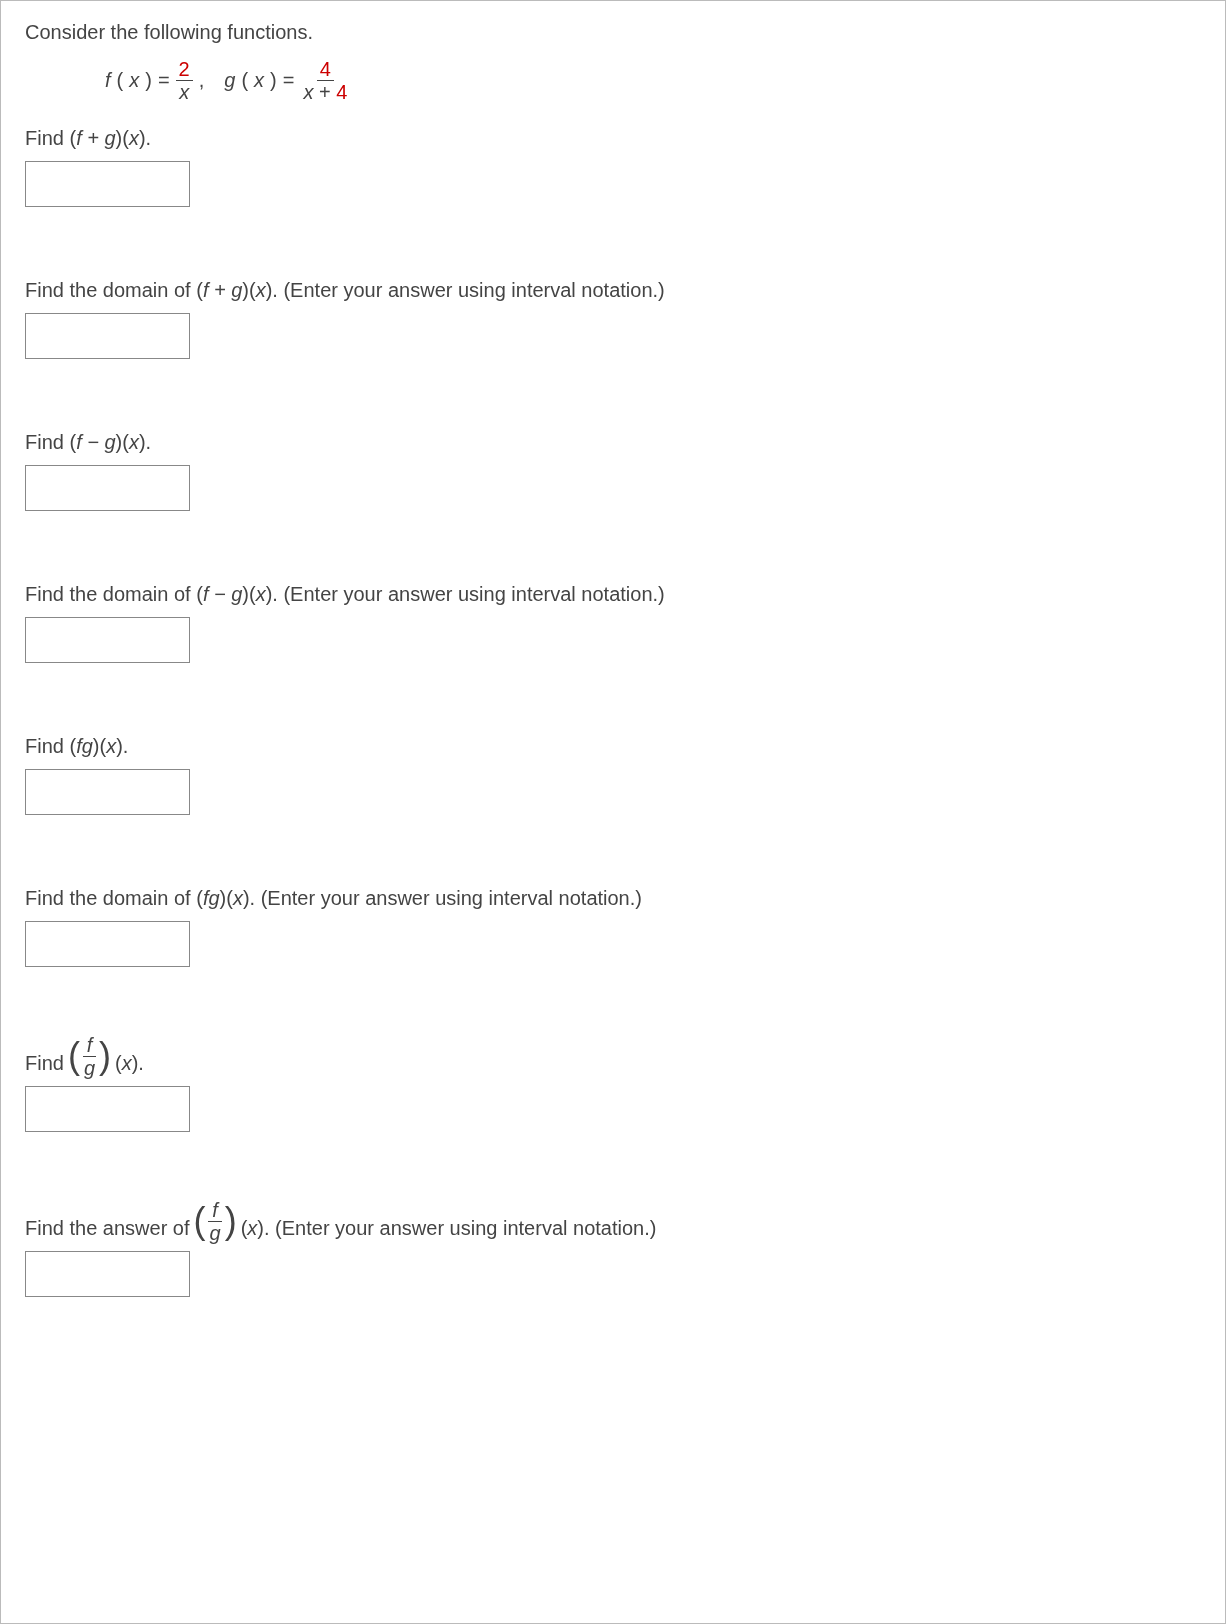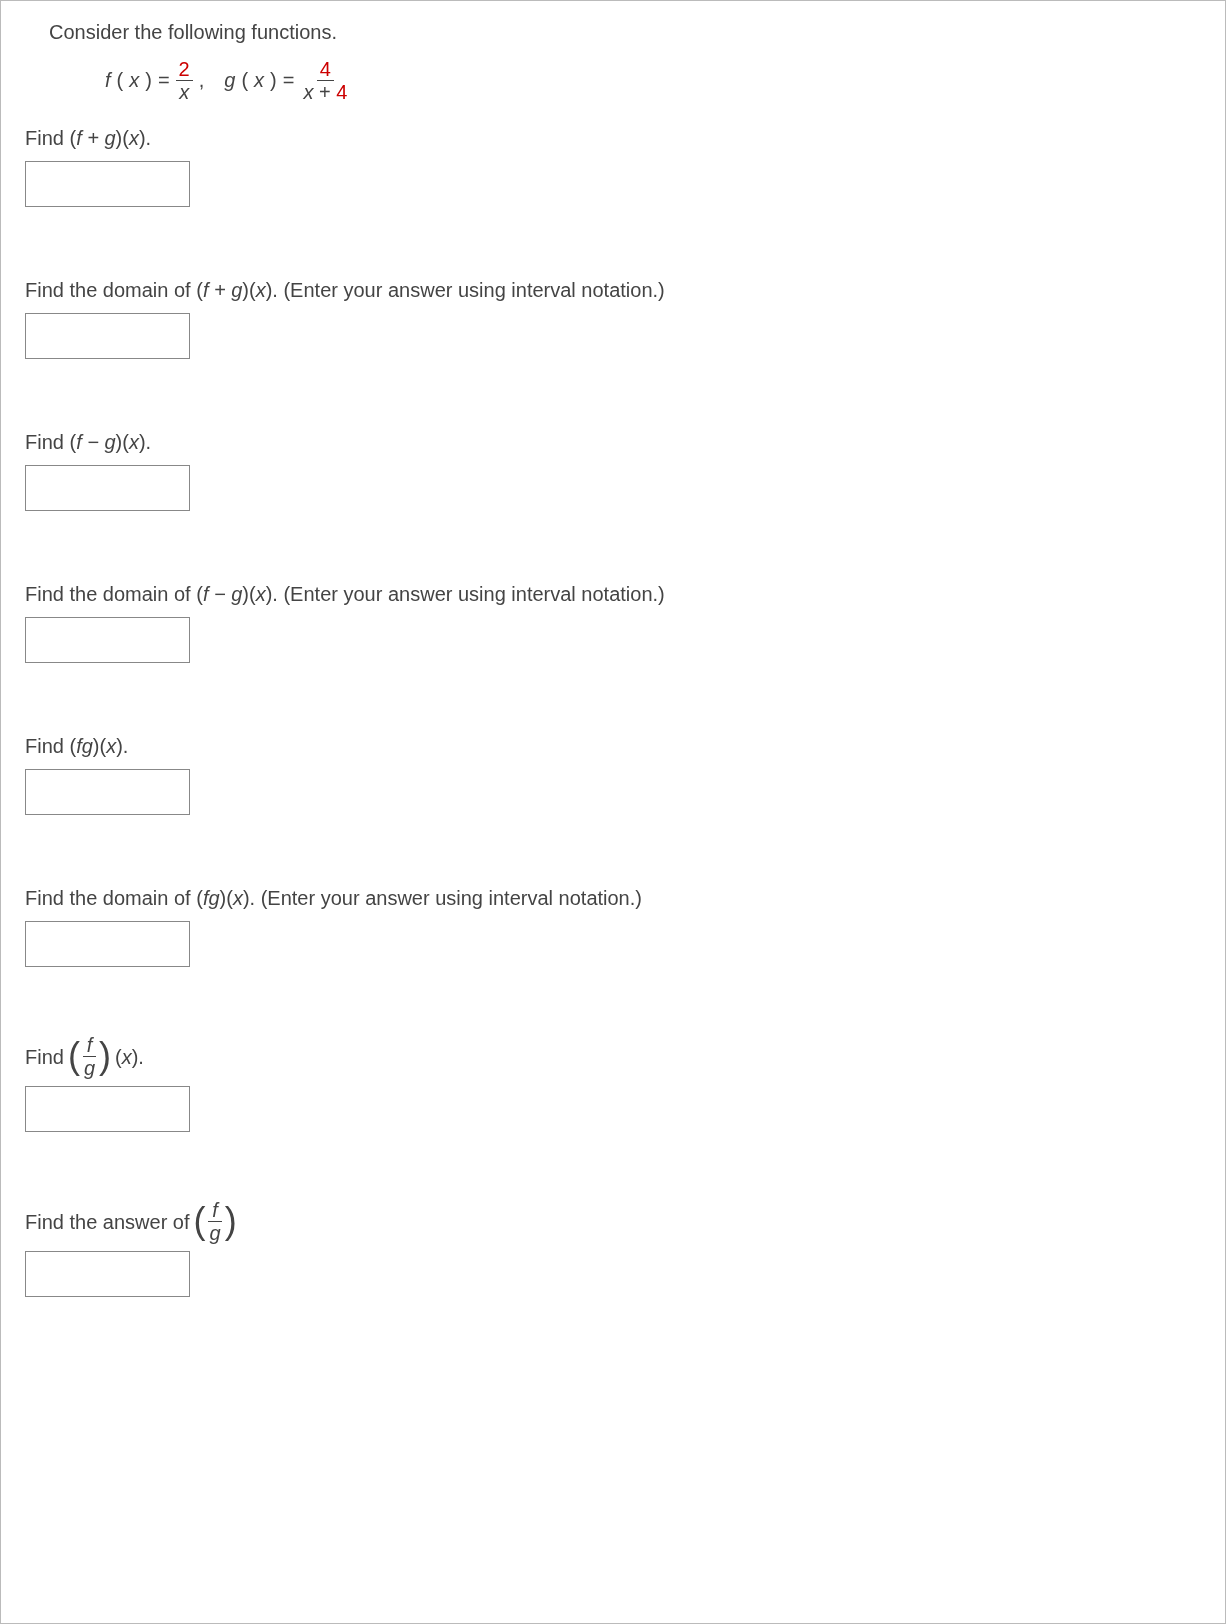--- a/index.html
+++ b/index.html
@@ -12,21 +12,20 @@
       font-size: 20px;
       color: #444;
       background: #fff;
       width: 1226px;
       height: 1624px;
       border: 1px solid #bbb;
       padding: 20px 24px;
     }
     .intro {
       margin-bottom: 14px;
-      margin-left: 24px;
     }
     .equation {
       margin-left: 80px;
       margin-bottom: 20px;
       display: flex;
       align-items: center;
       gap: 6px;
       font-style: italic;
     }
     .frac {
@@ -89,21 +88,21 @@
     }
     .inline-frac .n {
       border-bottom: 1.5px solid #444;
       padding: 0 4px 1px;
     }
     .inline-frac .d {
       padding: 1px 4px 0;
     }
     .qline {
       display: flex;
-      align-items: center;
+      align-items: flex-end;
       flex-wrap: wrap;
       gap: 4px;
     }
   </style>
 </head>
 <body>
 
 
 
 <div class="intro">Consider the following functions.</div>
@@ -190,17 +189,20 @@
 <div class="question qline">
   <span>Find the answer of  </span>
   <span class="big-paren">
     <span class="lp">(</span>
     <span class="inline-frac">
       <span class="n">f</span>
       <span class="d">g</span>
     </span>
     <span class="rp">)</span>
   </span>
+  <span>
+    <span>(</span><span class="fn">x</span><span>).  (Enter your answer using interval notation.)</span>
+  </span>
 </div>
 <input type="text" class="input-box" style="">
 
 
 
 
 </body></html>

